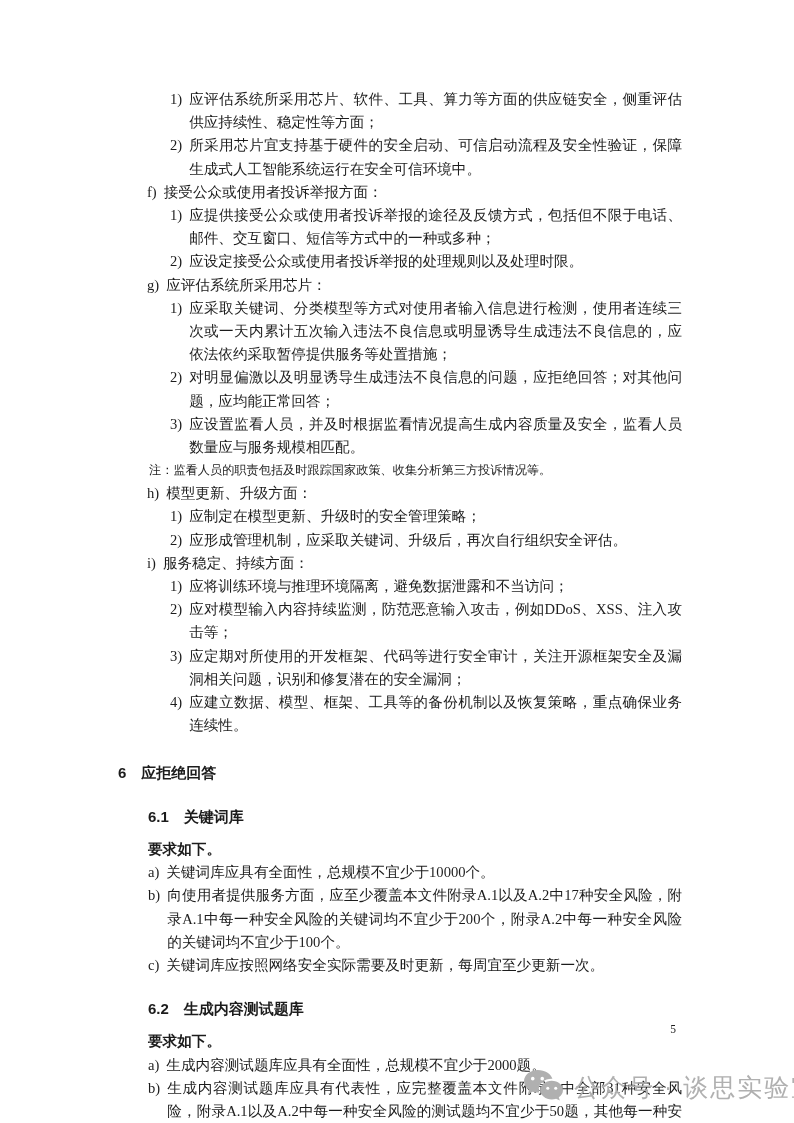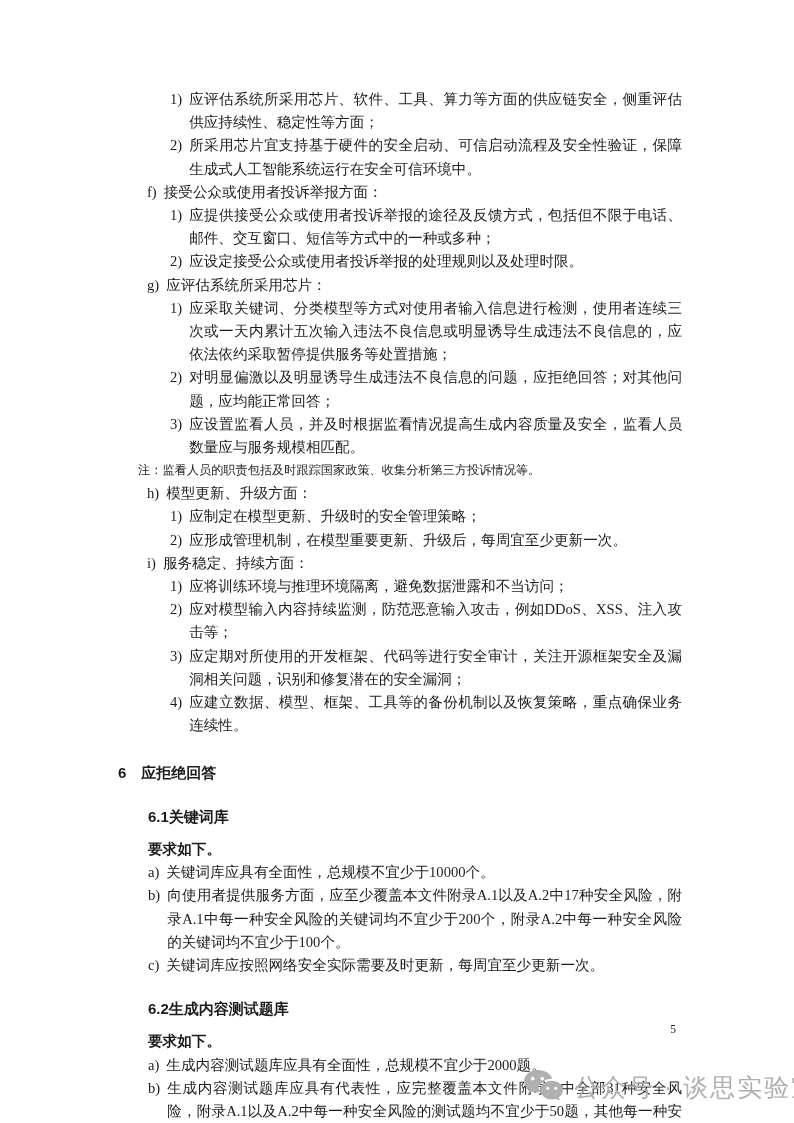--- a/index.html
+++ b/index.html
@@ -32,41 +32,41 @@
   .item .lbl {
     flex: 0 0 auto;
     margin-right: 7px;
     white-space: nowrap;
   }
   .item .txt { flex: 1 1 auto; }
   .num-item  { margin-left: 55px; }
   .letter-item { margin-left: 32px; }
   .abc-item  { margin-left: 33px; }
   .note-line {
-    margin-left: 23px;
+    margin-left: 34px;
     font-size: 12.2px;
     line-height: 20px;
     padding: 1px 0 2px 0;
   }
   .h2 {
     margin: 24px 0 0 3px;
     font-family: "Liberation Sans", "DejaVu Sans", sans-serif;
     font-weight: bold;
     font-size: 15px;
     line-height: 23.2px;
   }
   .h2 .sec-num { margin-right: 15px; }
   .h3 {
     margin: 20px 0 10px 33px;
     font-family: "Liberation Sans", "DejaVu Sans", sans-serif;
     font-weight: bold;
     font-size: 15px;
     line-height: 23.2px;
   }
-  .h3 .sec-num { }
+  .h3 .sec-num { margin-right: 15px; }
   .lead {
     margin: 0 0 0 33px;
     font-weight: bold;
   }
   .page-number {
     position: absolute;
     left: 663px;
     top: 1023px;
     width: 20px;
     text-align: center;
@@ -143,21 +143,21 @@
     <div class="item letter-item">
       <span class="lbl">h)</span>
       <span class="txt">模型更新、升级方面：</span>
     </div>
     <div class="item num-item">
       <span class="lbl">1)</span>
       <span class="txt">应制定在模型更新、升级时的安全管理策略；</span>
     </div>
     <div class="item num-item">
       <span class="lbl">2)</span>
-      <span class="txt">应形成管理机制，在模型重要更新、升级后，每周宜至少更新一次。</span>
+      <span class="txt">应形成管理机制，应采取关键词、升级后，再次自行组织安全评估。</span>
     </div>
 
     <div class="item letter-item">
       <span class="lbl">i)</span>
       <span class="txt">服务稳定、持续方面：</span>
     </div>
     <div class="item num-item">
       <span class="lbl">1)</span>
       <span class="txt">应将训练环境与推理环境隔离，避免数据泄露和不当访问；</span>
     </div>

